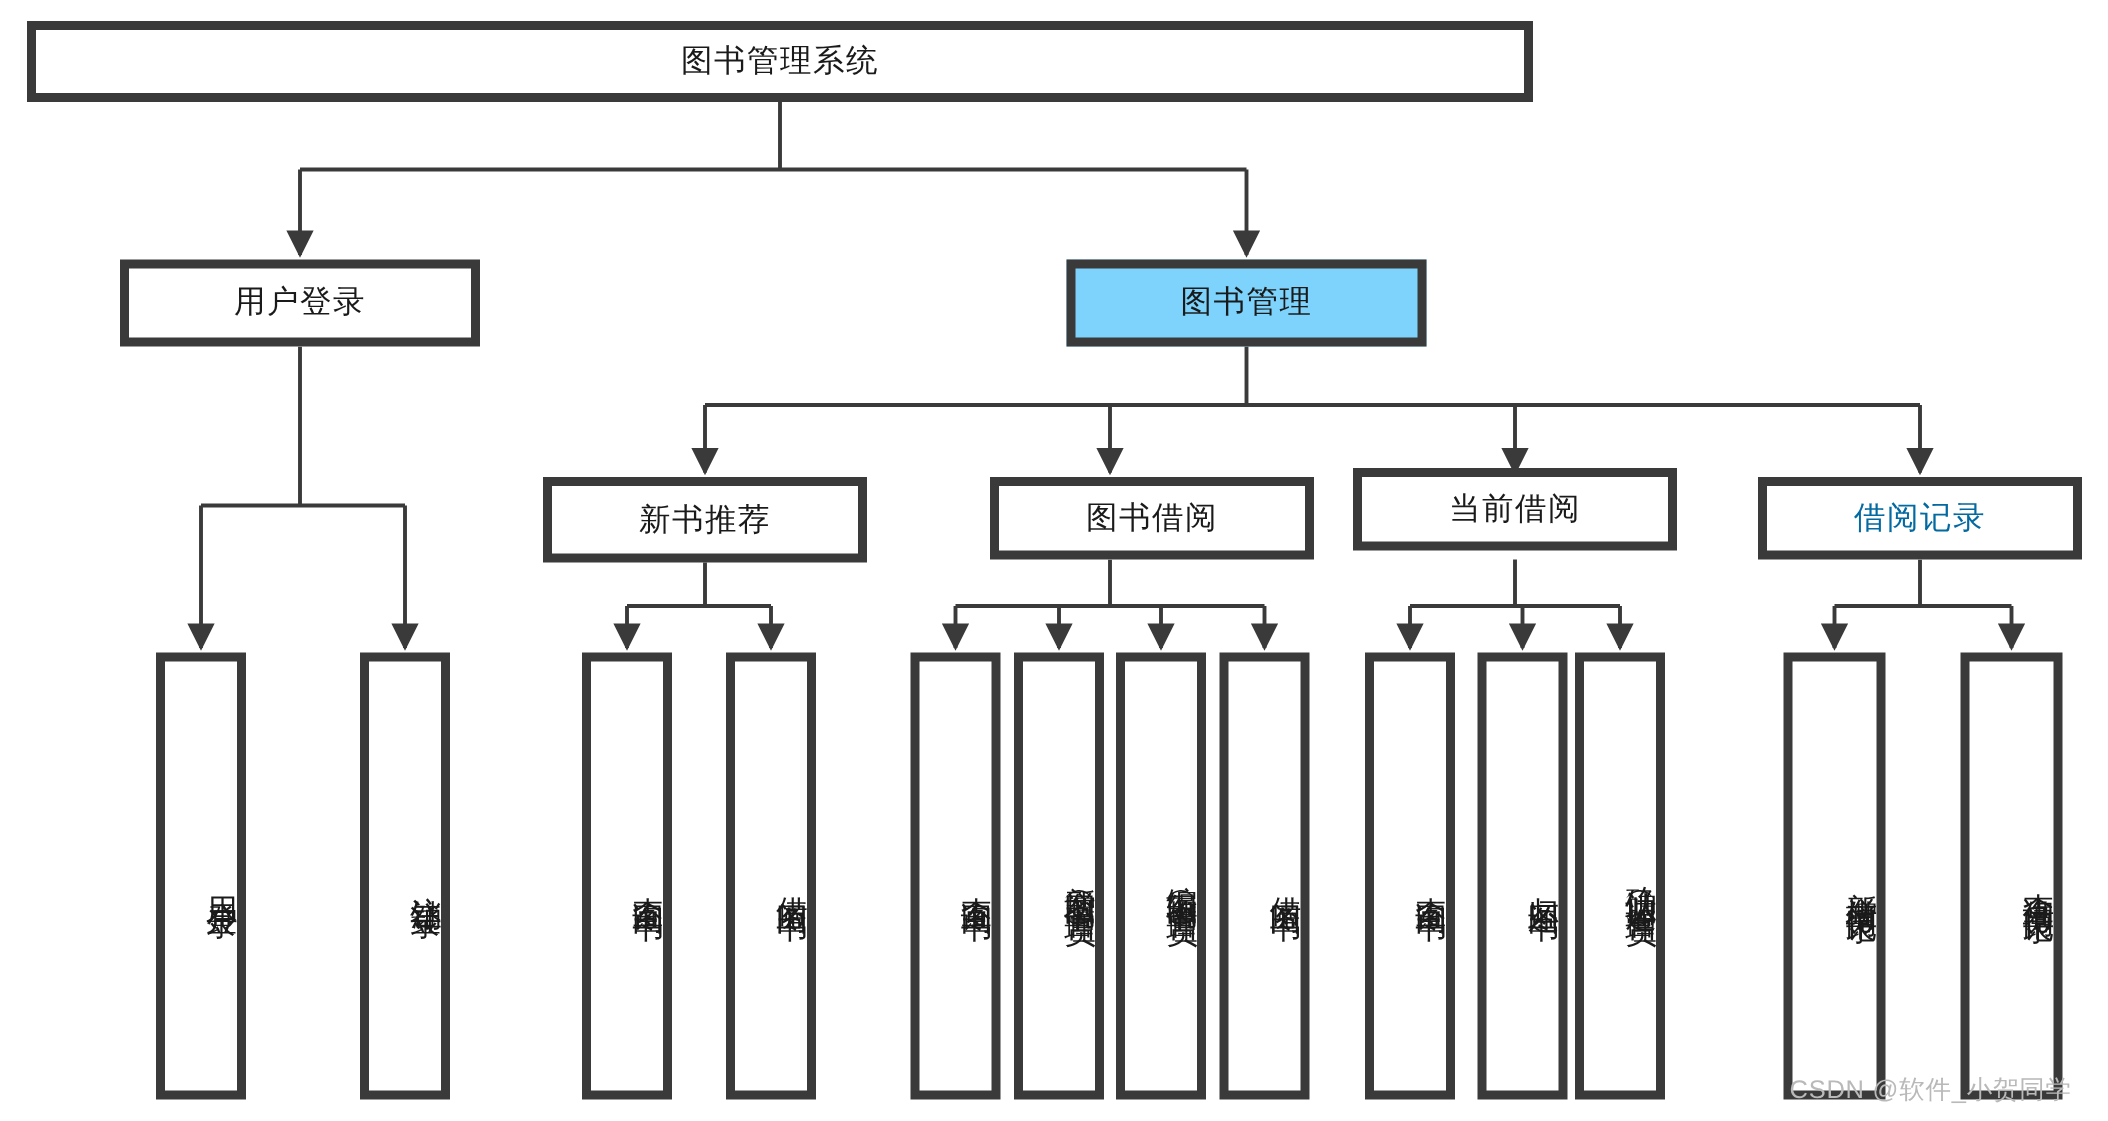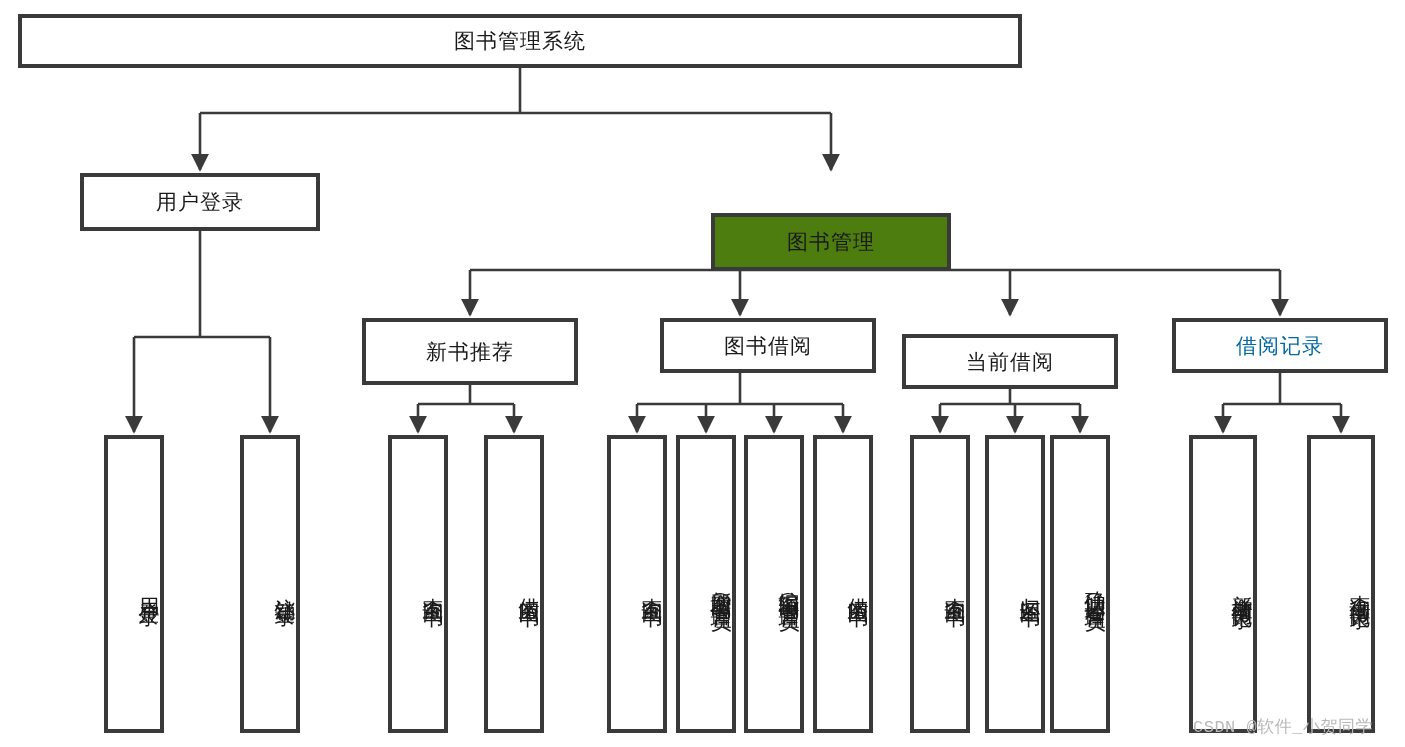--- a/index.html
+++ b/index.html
@@ -22,21 +22,21 @@
     left: 0;
     top: 0;
     width: 1405px;
     height: 747px;
     pointer-events: none;
   }
   .node {
     position: absolute;
     box-sizing: border-box;
     background: #ffffff;
-    border: 4px solid #c4b5fd;
+    border: 6px solid #c4b5fd;
     display: flex;
     align-items: center;
     justify-content: center;
     color: #1a1a1a;
   }
   .node.horiz {
     font-size: 21px;
     letter-spacing: 1px;
     line-height: 1.2;
   }
@@ -112,30 +112,30 @@
       </g>
   </svg>
 
   <div id="node-layer">
       <div class="node horiz" style="left: 18px; top: 14px; width: 1004px; height: 54px; border-color: rgb(58, 58, 58); background: rgb(255, 255, 255); color: rgb(26, 26, 26);">
         <span class="htext">图书管理系统</span>
       </div>
       <div class="node horiz" style="left: 80px; top: 173px; width: 240px; height: 58px; border-color: rgb(58, 58, 58); background: rgb(255, 255, 255); color: rgb(26, 26, 26);">
         <span class="htext">用户登录</span>
       </div>
-      <div class="node horiz" style="left: 711px; top: 173px; width: 240px; height: 58px; border-color: rgb(58, 58, 58); background: #4d7c0f; color: rgb(26, 26, 26); margin-top: 40px;">
+      <div class="node horiz" style="left: 711px; top: 173px; width: 240px; height: 58px; border-color: rgb(58, 58, 58); background: #7dd3fc; color: rgb(26, 26, 26);">
         <span class="htext">图书管理</span>
       </div>
-      <div class="node horiz" style="left: 362px; top: 318px; width: 216px; height: 67px; border-color: rgb(58, 58, 58); background: rgb(255, 255, 255); color: rgb(26, 26, 26);">
+      <div class="node horiz" style="left: 362px; top: 318px; width: 216px; height: 57px; border-color: rgb(58, 58, 58); background: rgb(255, 255, 255); color: rgb(26, 26, 26);">
         <span class="htext">新书推荐</span>
       </div>
       <div class="node horiz" style="left: 632px; top: 318px; width: 216px; height: 55px; border-color: rgb(58, 58, 58); background: rgb(255, 255, 255); color: rgb(26, 26, 26); margin-left: 28px;">
         <span class="htext">图书借阅</span>
       </div>
-      <div class="node horiz" style="left: 902px; top: 334px; width: 216px; height: 55px; border-color: rgb(58, 58, 58); background: rgb(255, 255, 255); color: rgb(26, 26, 26);">
+      <div class="node horiz" style="left: 902px; top: 312px; width: 216px; height: 55px; border-color: rgb(58, 58, 58); background: rgb(255, 255, 255); color: rgb(26, 26, 26);">
         <span class="htext">当前借阅</span>
       </div>
       <div class="node horiz" style="left: 1172px; top: 318px; width: 216px; height: 55px; border-color: rgb(58, 58, 58); background: rgb(255, 255, 255); color: #0369a1;">
         <span class="htext">借阅记录</span>
       </div>
       <div class="node vert" style="left: 104px; top: 435px; width: 60px; height: 298px; border-color: rgb(58, 58, 58); background: rgb(255, 255, 255); color: rgb(26, 26, 26);">
         <span class="vtext">用户登录</span>
       </div>
       <div class="node vert" style="left: 240px; top: 435px; width: 60px; height: 298px; border-color: rgb(58, 58, 58); background: rgb(255, 255, 255); color: rgb(26, 26, 26);">
         <span class="vtext">注销登录</span>
@@ -168,15 +168,15 @@
         <span class="vtext">确认归还（管理员）</span>
       </div>
       <div class="node vert" style="left: 1189px; top: 435px; width: 68px; height: 298px; border-color: rgb(58, 58, 58); background: rgb(255, 255, 255); color: rgb(26, 26, 26);">
         <span class="vtext">新增借阅记录</span>
       </div>
       <div class="node vert" style="left: 1307px; top: 435px; width: 68px; height: 298px; border-color: rgb(58, 58, 58); background: rgb(255, 255, 255); color: rgb(26, 26, 26);">
         <span class="vtext">查询借阅记录</span>
       </div>
     </div>
 
-  <div class="watermark" style="left: 1193px; top: 715px; font-family: Liberation Mono, monospace;">CSDN @软件_小贺同学</div>
+  <div class="watermark" style="left: 1193px; top: 715px;">CSDN @软件_小贺同学</div>
 
 </div>
 
 </body></html>

